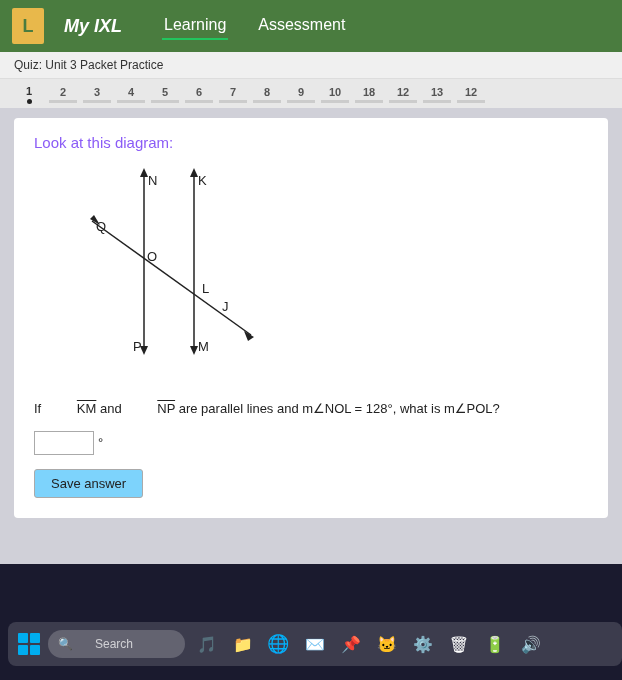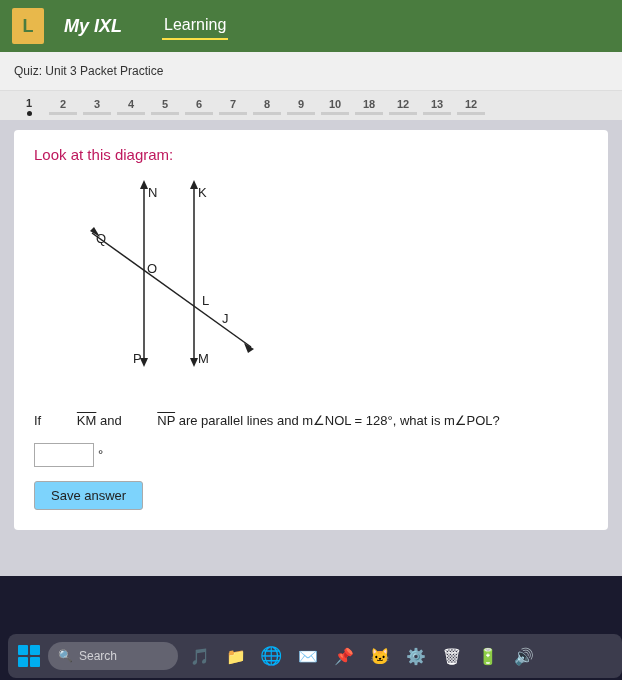--- a/index.html
+++ b/index.html
@@ -46,27 +46,27 @@
       margin-left: 10px;
     }
     .nav-link {
       color: white;
       font-size: 16px;
       text-decoration: none;
       cursor: pointer;
       padding: 4px 2px;
     }
     .nav-link.active {
-      border-bottom: 2px solid #fde047;
+      border-bottom: 2px solid #22c55e;
     }
 
     
     .breadcrumb {
       background: #f0f0f0;
-      padding: 12px 14px;
+      padding: 6px 14px;
       font-size: 12px;
       color: #333;
       border-bottom: 1px solid #ddd;
     }
 
     
     .progress-bar-area {
       background: #e8e8e8;
       padding: 6px 14px 4px 14px;
       display: flex;
@@ -116,21 +116,21 @@
     }
     .question-card {
       background: white;
       border-radius: 4px;
       padding: 16px 20px 20px 20px;
       min-height: 340px;
       position: relative;
     }
     .question-label {
       font-size: 15px;
-      color: #be185d;
+      color: #8b5cf6;
       margin-bottom: 12px;
     }
 
     
     .diagram-container {
       position: relative;
       width: 240px;
       height: 220px;
       margin-left: 30px;
       margin-bottom: 16px;
@@ -220,20 +220,21 @@
       gap: 6px;
       flex: 0 0 130px;
     }
     .tb-search input {
       background: transparent;
       border: none;
       outline: none;
       color: white;
       font-size: 12px;
       width: 80px;
+      margin-left: 16px;
     }
     .tb-search input::placeholder { color: rgba(255,255,255,0.7); }
     .win-logo {
       width: 22px;
       height: 22px;
       display: grid;
       grid-template-columns: 1fr 1fr;
       gap: 2px;
     }
     .win-logo div {
@@ -248,20 +249,21 @@
     }
   </style>
 </head>
 <body>
 
 <nav class="top-nav">
   <div class="nav-logo">L</div>
   <span class="nav-title">My IXL</span>
   <div class="nav-links">
     <a class="nav-link active">Learning</a>
+    <a class="nav-link">Assessment</a>
   </div>
 </nav>
 
 <div class="breadcrumb">
   <span>Quiz: Unit 3 Packet Practice</span>
 </div>
 
 <div class="progress-bar-area">
   <div class="progress-item active">
     <span class="num">1</span>

